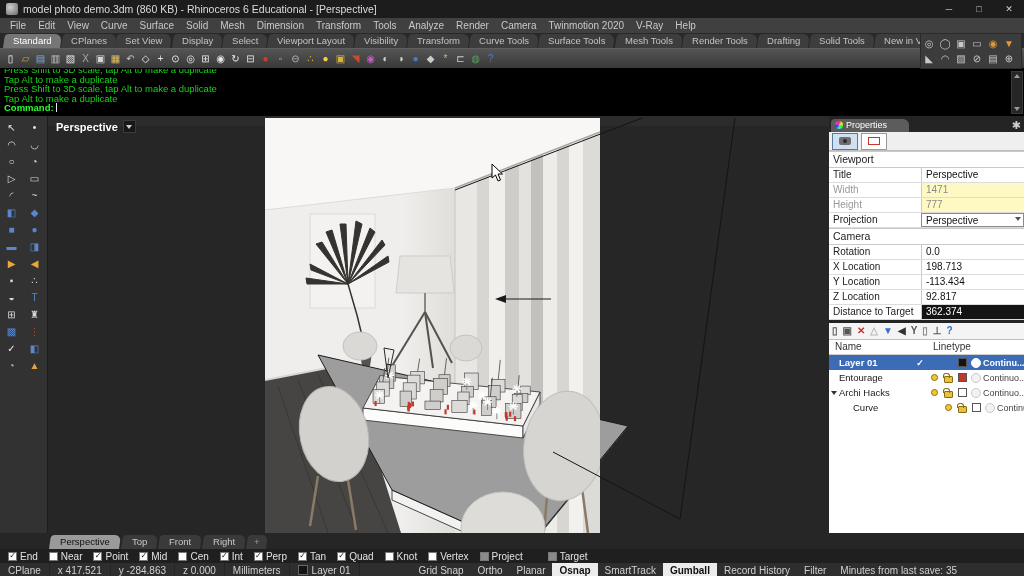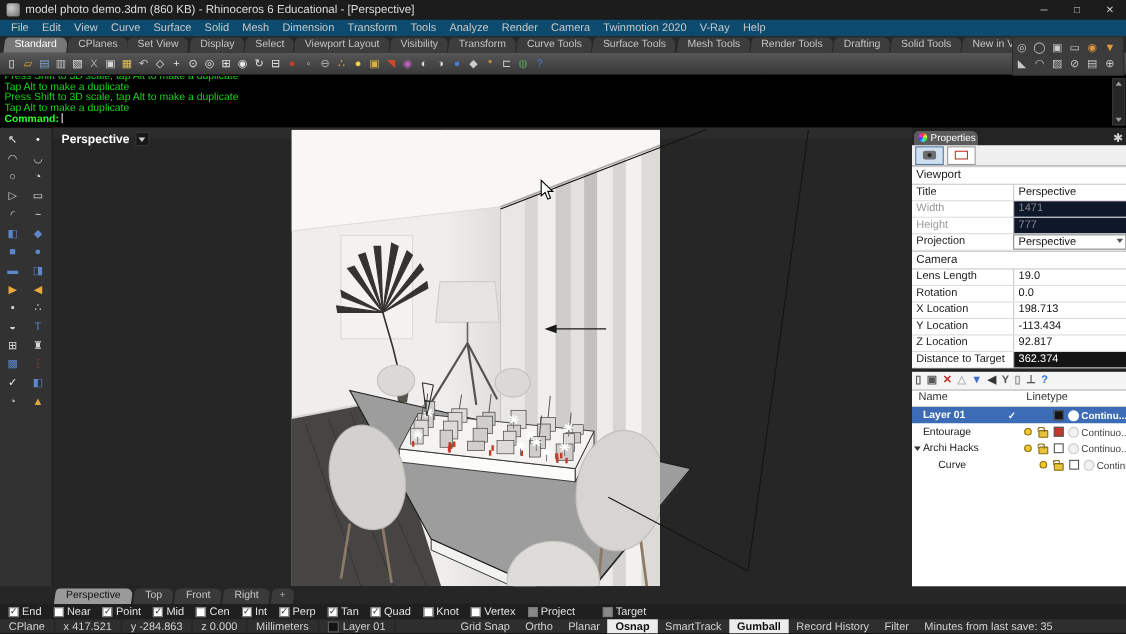--- a/index.html
+++ b/index.html
@@ -5,21 +5,21 @@
   html,body{margin:0;padding:0;background:#000;}
   #app{position:relative;width:1024px;height:576px;overflow:hidden;background:#222;
        font-family:"Liberation Sans",sans-serif;-webkit-font-smoothing:antialiased;color:#ddd;}
   
   #titlebar{height:18px;background:#1c1c1c;display:flex;align-items:center;font-size:10.5px;color:#dcdcdc;}
   #appicon{width:12px;height:12px;margin:0 5px 0 6px;border-radius:2px;
            background:radial-gradient(circle at 35% 35%,#cfcfcf,#6a6a6a);}
   #winbtns{margin-left:auto;display:flex;height:100%;}
   .winbtn{width:30px;display:flex;align-items:center;justify-content:center;font-size:9px;color:#cfcfcf;}
   
-  #menubar{height:15px;background:#0c4a6e;display:flex;align-items:center;padding-left:4px;}
+  #menubar{height:15px;background:#404040;display:flex;align-items:center;padding-left:4px;}
   .menu-item{font-size:10px;color:#c8c8c8;padding:0 6px;white-space:nowrap;}
   
   #tabbar{height:15px;background:#282828;display:flex;align-items:flex-end;padding-left:4px;padding-right:108px;}
   .tab{font-size:9.5px;color:#c4c4c4;background:#3d3d3d;padding:1px 9px 2px 9px;margin-right:1px;
        border-radius:4px 7px 0 0;transform:skewX(-8deg);white-space:nowrap;}
   .tab span{display:inline-block;transform:skewX(8deg);}
   .tab.active{background:#767676;color:#fff;}
   #tab-gear{margin-left:auto;color:#d8d8d8;font-size:11px;line-height:10px;transform:none;}
   
   #toolbarrow{height:20px;background:linear-gradient(#555,#383838);display:flex;align-items:center;padding-left:3px;border-top:1px solid #5e5e5e;box-sizing:border-box;}
@@ -47,38 +47,38 @@
   #lefttoolbar .tbtn{width:23px;height:17px;}
   #viewportwrap{position:relative;width:781px;height:417px;background:#262626;}
   #vplabel{position:absolute;top:4px;left:8px;display:flex;align-items:center;z-index:4;}
   #vplabel .t{font-size:11px;font-weight:bold;color:#fff;}
   #vplabel .dd{margin-left:5px;width:11px;height:11px;background:#181818;border:1px solid #3a3a3a;
                display:flex;align-items:center;justify-content:center;}
   #vplabel .dd i{width:0;height:0;border-left:3px solid transparent;border-right:3px solid transparent;border-top:4px solid #cfcfcf;}
   
   #rightpanel{width:195px;background:#242424;display:flex;flex-direction:column;font-size:10px;}
   .paneltabs{height:16px;background:#242424;display:flex;align-items:flex-end;padding-left:2px;}
-  .ptab{background:#3f3f3f;color:#e4e4e4;font-size:9px;padding:1px 2px 2px 4px;margin-right:1px;
+  .ptab{background:#3f3f3f;color:#e4e4e4;font-size:9px;padding:1px 22px 2px 4px;margin-right:1px;
         border-radius:4px 6px 0 0;display:flex;align-items:center;white-space:nowrap;}
   .ptab.active{background:#5c5c5c;color:#fff;}
   .ptab .pic{width:8px;height:8px;margin-right:3px;border-radius:2px;flex:none;}
   .pgear{margin-left:auto;margin-right:3px;color:#d0d0d0;font-size:11px;}
   #prop-icons{height:18px;background:#efefef;border-bottom:1px solid #bdbdbd;display:flex;align-items:center;padding-left:3px;gap:3px;}
   .pibtn{width:24px;height:15px;border:1px solid #9a9a9a;background:#fff;display:flex;align-items:center;justify-content:center;}
   .pibtn.pressed{background:#cfe0f0;border-color:#5a7aa0;}
   .camico{width:12px;height:8px;background:#6f6f6f;border-radius:2px;position:relative;}
   .camico:after{content:"";position:absolute;left:4px;top:2px;width:4px;height:4px;border-radius:50%;background:#2a2a2a;}
   .rectico{width:12px;height:8px;background:#fff;border:1.5px solid #c0392b;box-sizing:border-box;}
   #propgrid{background:#fff;color:#111;}
   .prophead{height:15px;line-height:15px;padding-left:4px;border-bottom:1px solid #c9c9c9;border-top:1px solid #c9c9c9;background:#fff;font-size:10.5px;color:#222;}
   .proprow{display:grid;grid-template-columns:92px 1fr;height:14px;line-height:14px;border-bottom:1px solid #dcdcdc;}
   .proprow .pl{padding-left:4px;color:#222;overflow:hidden;white-space:nowrap;}
   .proprow .pv{border-left:1px solid #c9c9c9;padding-left:4px;color:#111;position:relative;overflow:hidden;white-space:nowrap;}
   .proprow.dim .pl{color:#999;}
-  .proprow.dim .pv{background:#0f172a;color:#8a8a8a;}
+  .proprow.dim .pv{background:#fef9c3;color:#8a8a8a;}
   .proprow.selected .pv{background:#141414;color:#fff;}
   .proprow.dropdown .pv{border:1px solid #8a8a8a;margin:0;}
   .ddchev{position:absolute;right:2px;top:3px;width:0;height:0;border-left:3px solid transparent;border-right:3px solid transparent;border-top:4px solid #555;}
   #panel-divider{height:3px;background:#242424;}
   
   #layers-toolbar{height:16px;background:#f4f4f4;border-bottom:1px solid #bdbdbd;display:flex;align-items:center;padding-left:3px;gap:5px;}
   #layers-toolbar .lti{font-size:10px;line-height:10px;}
   #layerhead{display:grid;grid-template-columns:104px 1fr;height:14px;line-height:14px;background:#fff;color:#333;border-bottom:1px solid #cfcfcf;}
   #layerhead .h1{padding-left:6px;} 
   #layerbody{background:#fff;flex:1;}
@@ -681,24 +681,20 @@
           <div class="proprow dim">
             <span class="pl">Height</span>
             <span class="pv">777</span>
           </div>
           <div class="proprow dropdown">
             <span class="pl">Projection</span>
             <span class="pv">Perspective<i class="ddchev"></i></span>
           </div>
           <div class="prophead">Camera</div>
           <div class="proprow plain">
-            <span class="pl">Lens Length</span>
-            <span class="pv">19.0</span>
-          </div>
-          <div class="proprow plain">
             <span class="pl">Rotation</span>
             <span class="pv">0.0</span>
           </div>
           <div class="proprow plain">
             <span class="pl">X Location</span>
             <span class="pv">198.713</span>
           </div>
           <div class="proprow plain">
             <span class="pl">Y Location</span>
             <span class="pv">-113.434</span>

